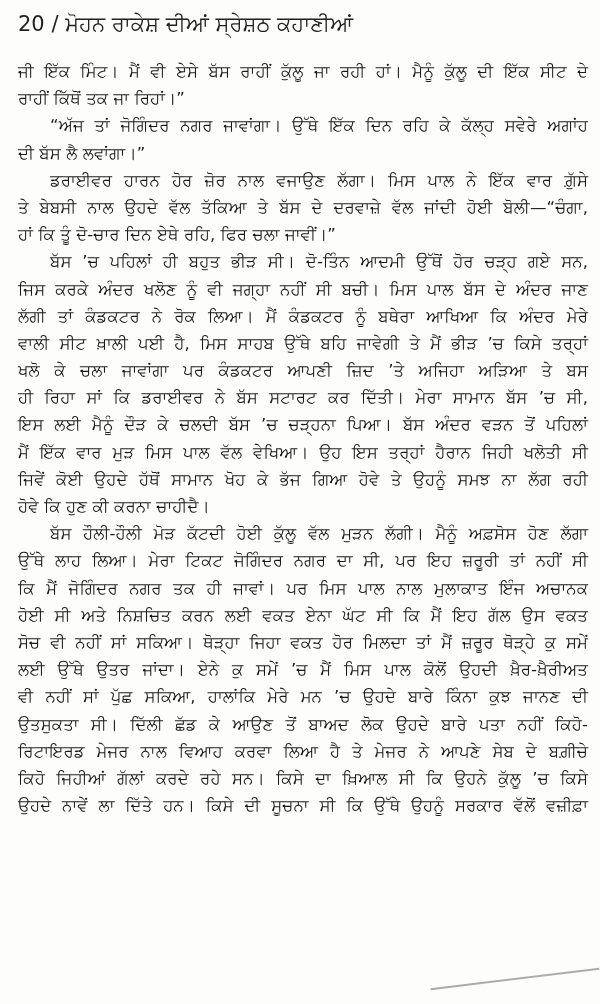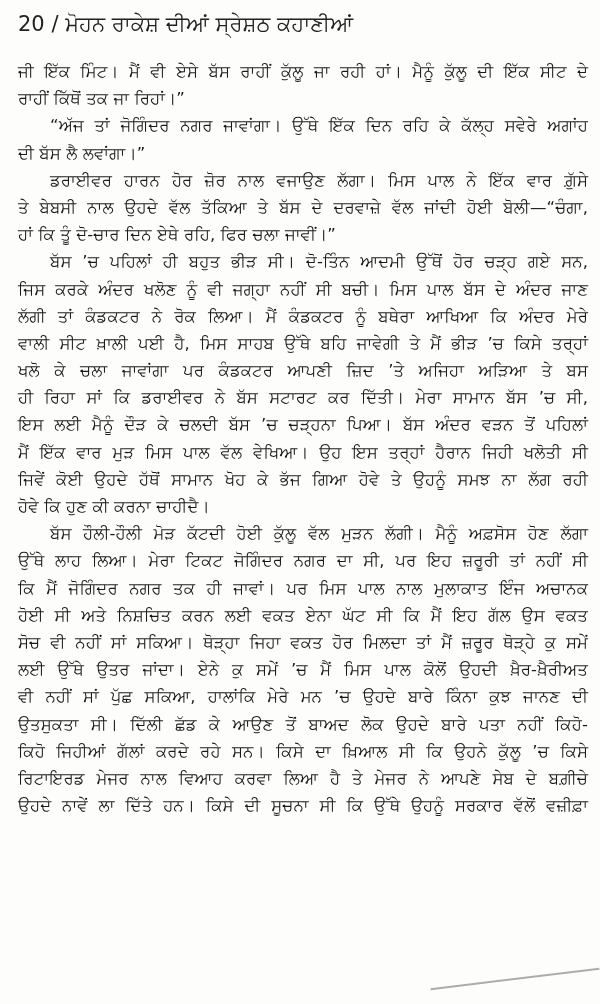--- a/index.html
+++ b/index.html
@@ -56,18 +56,18 @@
       <div class="line">ਜਿਵੇਂ ਕੋਈ ਉਹਦੇ ਹੱਥੋਂ ਸਾਮਾਨ ਖੋਹ ਕੇ ਭੱਜ ਗਿਆ ਹੋਵੇ ਤੇ ਉਹਨੂੰ ਸਮਝ ਨਾ ਲੱਗ ਰਹੀ</div>
       <div class="line last">ਹੋਵੇ ਕਿ ਹੁਣ ਕੀ ਕਰਨਾ ਚਾਹੀਦੈ।</div>
       <div class="line indent">ਬੱਸ ਹੌਲੀ-ਹੌਲੀ ਮੋੜ ਕੱਟਦੀ ਹੋਈ ਕੁੱਲੂ ਵੱਲ ਮੁੜਨ ਲੱਗੀ। ਮੈਨੂੰ ਅਫ਼ਸੋਸ ਹੋਣ ਲੱਗਾ</div>
       <div class="line">ਉੱਥੇ ਲਾਹ ਲਿਆ। ਮੇਰਾ ਟਿਕਟ ਜੋਗਿੰਦਰ ਨਗਰ ਦਾ ਸੀ, ਪਰ ਇਹ ਜ਼ਰੂਰੀ ਤਾਂ ਨਹੀਂ ਸੀ</div>
       <div class="line">ਕਿ ਮੈਂ ਜੋਗਿੰਦਰ ਨਗਰ ਤਕ ਹੀ ਜਾਵਾਂ। ਪਰ ਮਿਸ ਪਾਲ ਨਾਲ ਮੁਲਾਕਾਤ ਇੰਜ ਅਚਾਨਕ</div>
       <div class="line">ਹੋਈ ਸੀ ਅਤੇ ਨਿਸ਼ਚਿਤ ਕਰਨ ਲਈ ਵਕਤ ਏਨਾ ਘੱਟ ਸੀ ਕਿ ਮੈਂ ਇਹ ਗੱਲ ਉਸ ਵਕਤ</div>
       <div class="line">ਸੋਚ ਵੀ ਨਹੀਂ ਸਾਂ ਸਕਿਆ। ਥੋੜ੍ਹਾ ਜਿਹਾ ਵਕਤ ਹੋਰ ਮਿਲਦਾ ਤਾਂ ਮੈਂ ਜ਼ਰੂਰ ਥੋੜ੍ਹੇ ਕੁ ਸਮੇਂ</div>
       <div class="line">ਲਈ ਉੱਥੇ ਉਤਰ ਜਾਂਦਾ। ਏਨੇ ਕੁ ਸਮੇਂ ’ਚ ਮੈਂ ਮਿਸ ਪਾਲ ਕੋਲੋਂ ਉਹਦੀ ਖ਼ੈਰ-ਖ਼ੈਰੀਅਤ</div>
       <div class="line">ਵੀ ਨਹੀਂ ਸਾਂ ਪੁੱਛ ਸਕਿਆ, ਹਾਲਾਂਕਿ ਮੇਰੇ ਮਨ ’ਚ ਉਹਦੇ ਬਾਰੇ ਕਿੰਨਾ ਕੁਝ ਜਾਨਣ ਦੀ</div>
       <div class="line">ਉਤਸੁਕਤਾ ਸੀ। ਦਿੱਲੀ ਛੱਡ ਕੇ ਆਉਣ ਤੋਂ ਬਾਅਦ ਲੋਕ ਉਹਦੇ ਬਾਰੇ ਪਤਾ ਨਹੀਂ ਕਿਹੋ-</div>
+      <div class="line">ਰਿਟਾਇਰਡ ਮੇਜਰ ਨਾਲ ਵਿਆਹ ਕਰਵਾ ਲਿਆ ਹੈ ਤੇ ਮੇਜਰ ਨੇ ਆਪਣੇ ਸੇਬ ਦੇ ਬਗ਼ੀਚੇ</div>
       <div class="line">ਕਿਹੋ ਜਿਹੀਆਂ ਗੱਲਾਂ ਕਰਦੇ ਰਹੇ ਸਨ। ਕਿਸੇ ਦਾ ਖ਼ਿਆਲ ਸੀ ਕਿ ਉਹਨੇ ਕੁੱਲੂ ’ਚ ਕਿਸੇ</div>
-      <div class="line">ਰਿਟਾਇਰਡ ਮੇਜਰ ਨਾਲ ਵਿਆਹ ਕਰਵਾ ਲਿਆ ਹੈ ਤੇ ਮੇਜਰ ਨੇ ਆਪਣੇ ਸੇਬ ਦੇ ਬਗ਼ੀਚੇ</div>
       <div class="line">ਉਹਦੇ ਨਾਵੇਂ ਲਾ ਦਿੱਤੇ ਹਨ। ਕਿਸੇ ਦੀ ਸੂਚਨਾ ਸੀ ਕਿ ਉੱਥੇ ਉਹਨੂੰ ਸਰਕਾਰ ਵੱਲੋਂ ਵਜ਼ੀਫ਼ਾ</div>
     </div>
   <div class="pencil-mark"></div>
 </div>
 
 </body></html>

